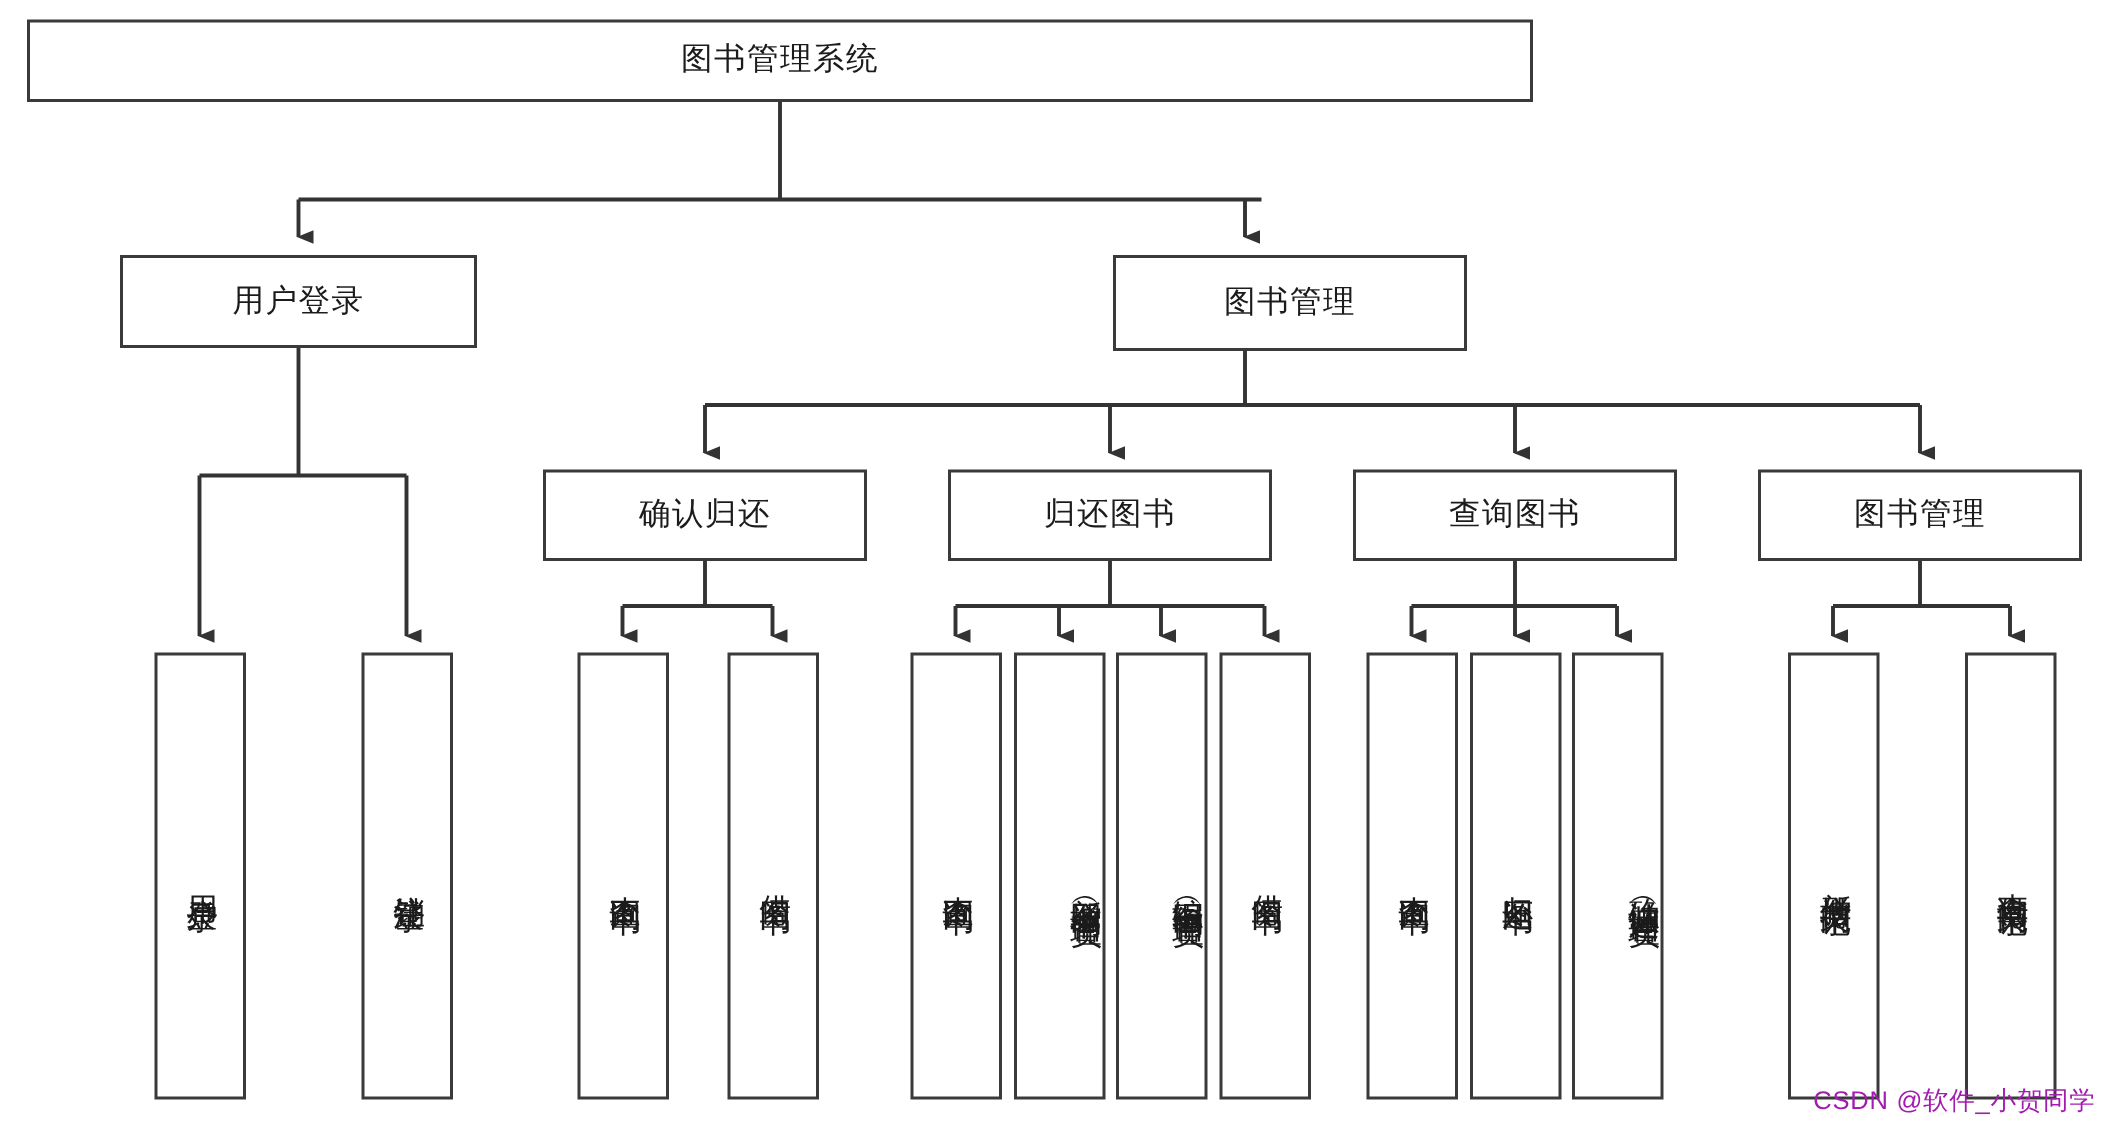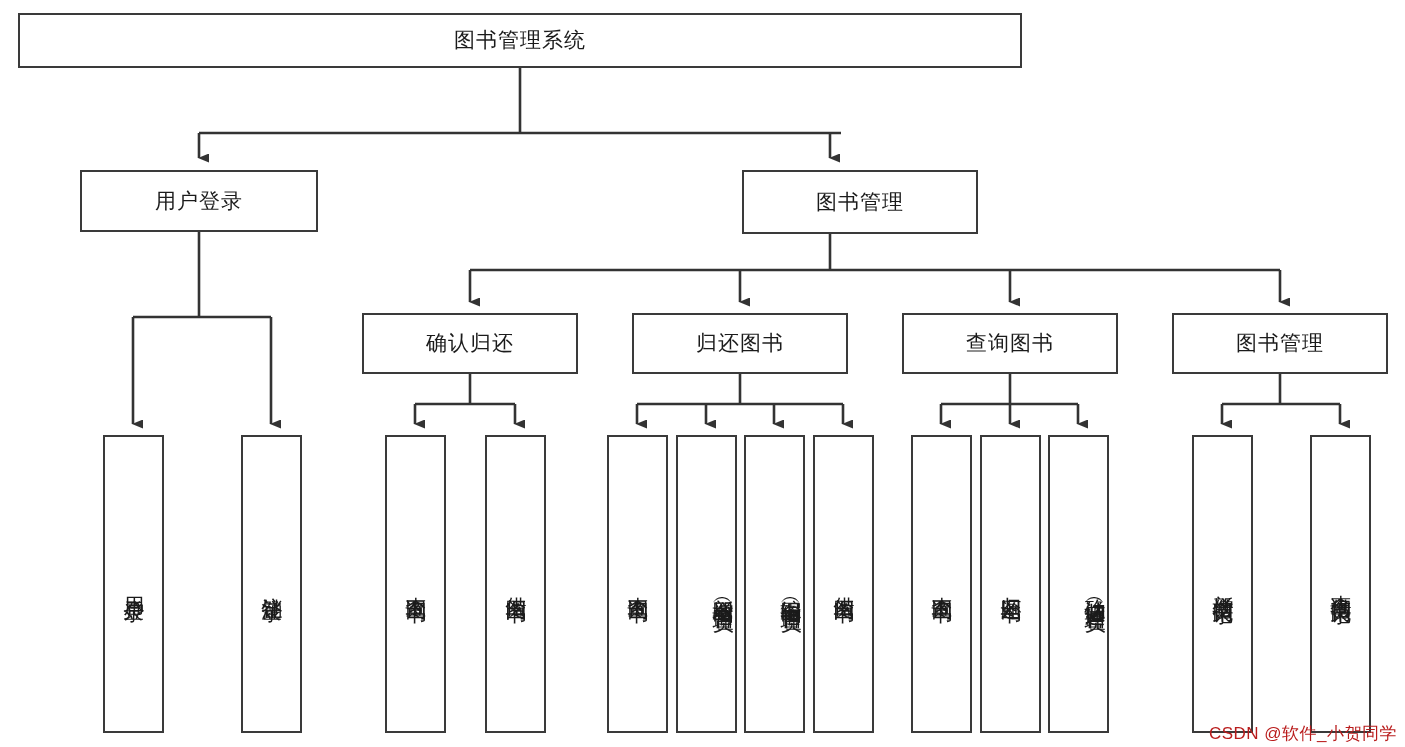--- a/index.html
+++ b/index.html
@@ -56,21 +56,21 @@
     padding-top: 0;
   }
   .node .label {
     display: block;
   }
   .watermark {
     position: absolute;
     right: 8px;
     bottom: 2px;
     font-size: 17px;
-    color: #b91c1c;
+    color: #a21caf;
     letter-spacing: 0.5px;
     white-space: nowrap;
     margin-left: 32px;
   }
 </style>
 </head>
 <body>
 
 <div id="canvas">
 

